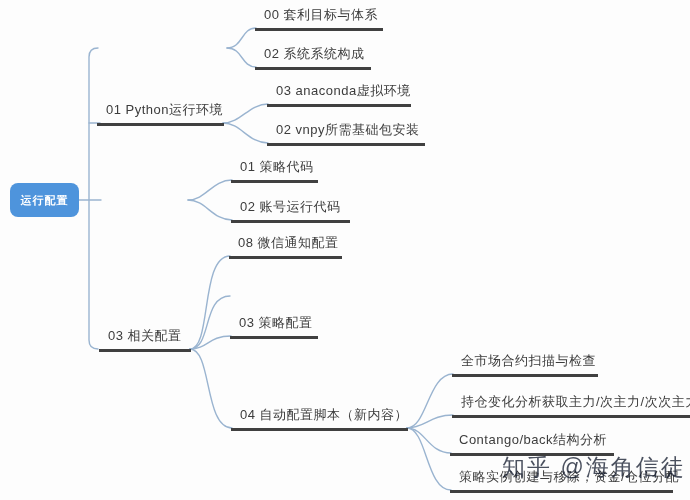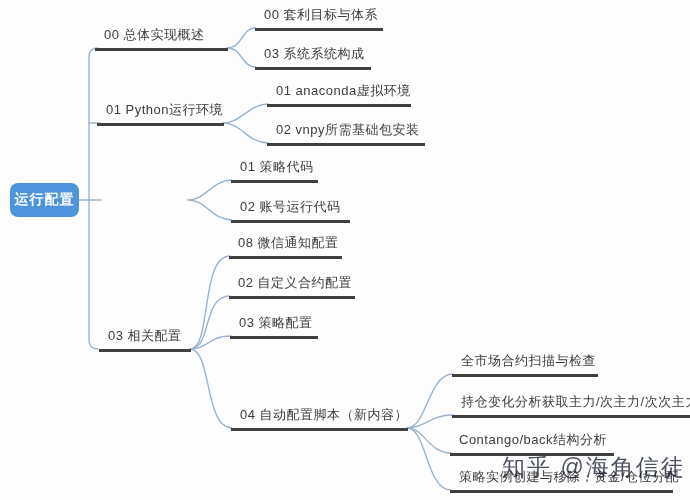--- a/index.html
+++ b/index.html
@@ -23,21 +23,21 @@
     white-space:nowrap;
     letter-spacing:0.5px;
   }
   .root-node{
     position:absolute;
     left:10px;top:183px;
     width:69px;height:34px;
     background:#4e94dc;
     border-radius:8px;
     color:#ffffff;
-    font-size:14px;
+    font-size:11px;
     font-weight:bold;
     display:flex;align-items:center;justify-content:center;
     letter-spacing:1px;
   }
   .watermark{
     position:absolute;
     left:502px;top:452px;
     font-size:23px;
     font-weight:normal;
     color:#0f172a;
@@ -73,35 +73,33 @@
     <path d="M 190 349 C 212 349 204 428 232 428"></path>
 
     <path d="M 407 428 C 427 428 428 374 453 374"></path>
     <path d="M 407 428 C 425 428 430 415 453 415"></path>
     <path d="M 407 428 C 425 428 428 453 451 453"></path>
     <path d="M 407 428 C 427 428 426 490 451 490"></path>
   </svg>
 
   <div class="root-node">运行配置</div>
 
-  <div class="node" style="left:95px;top:24px;width:133px">00 总体实现概述</div>
   <div class="node" style="left:97px;top:99px;width:127px">01 Python运行环境</div>
   <div class="node" style="left:99px;top:325px;width:92px">03 相关配置</div>
 
   <div class="node" style="left:255px;top:4px;width:128px">00 套利目标与体系</div>
-  <div class="node" style="left:255px;top:43px;width:116px">03 系统系统构成</div>
+  <div class="node" style="left:255px;top:43px;width:116px">02 系统系统构成</div>
 
-  <div class="node" style="left:267px;top:80px;width:144px">01 anaconda虚拟环境</div>
+  <div class="node" style="left:267px;top:80px;width:144px">03 anaconda虚拟环境</div>
   <div class="node" style="left:267px;top:119px;width:158px">02 vnpy所需基础包安装</div>
 
   <div class="node" style="left:231px;top:156px;width:87px">01 策略代码</div>
   <div class="node" style="left:231px;top:196px;width:119px">02 账号运行代码</div>
 
   <div class="node" style="left:229px;top:232px;width:113px">08 微信通知配置</div>
-  <div class="node" style="left:229px;top:272px;width:126px">02 自定义合约配置</div>
   <div class="node" style="left:230px;top:312px;width:88px">03 策略配置</div>
   <div class="node" style="left:231px;top:404px;width:177px">04 自动配置脚本（新内容）</div>
 
   <div class="node" style="left:452px;top:350px;width:146px">全市场合约扫描与检查</div>
   <div class="node" style="left:452px;top:391px;width:238px">持仓变化分析获取主力/次主力/次次主力</div>
   <div class="node" style="left:450px;top:429px;width:164px">Contango/back结构分析</div>
   <div class="node" style="left:450px;top:466px;width:223px">策略实例创建与移除，资金/仓位分配</div>
 
   <div class="watermark">知乎 @海角信徒</div>
 

